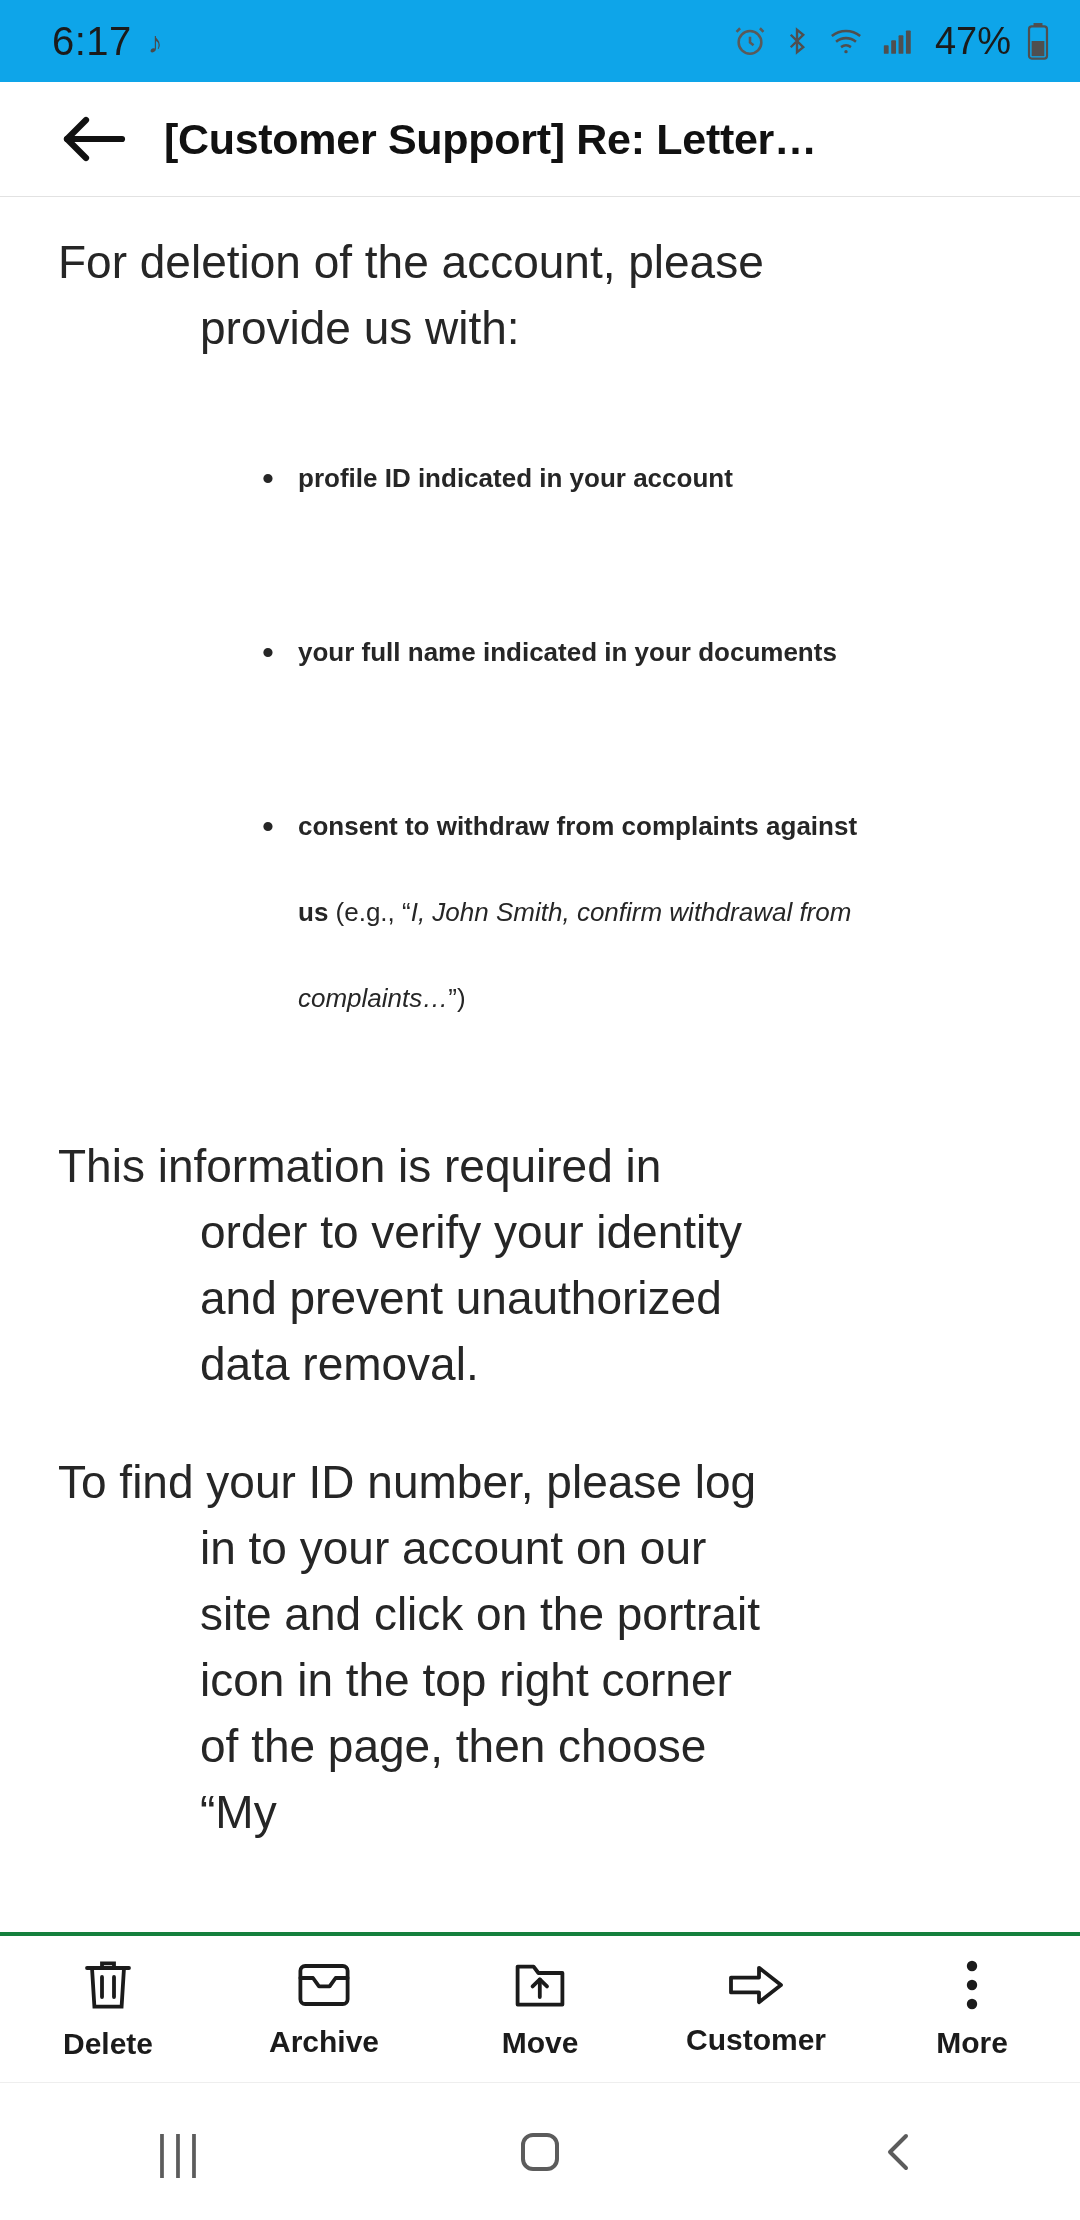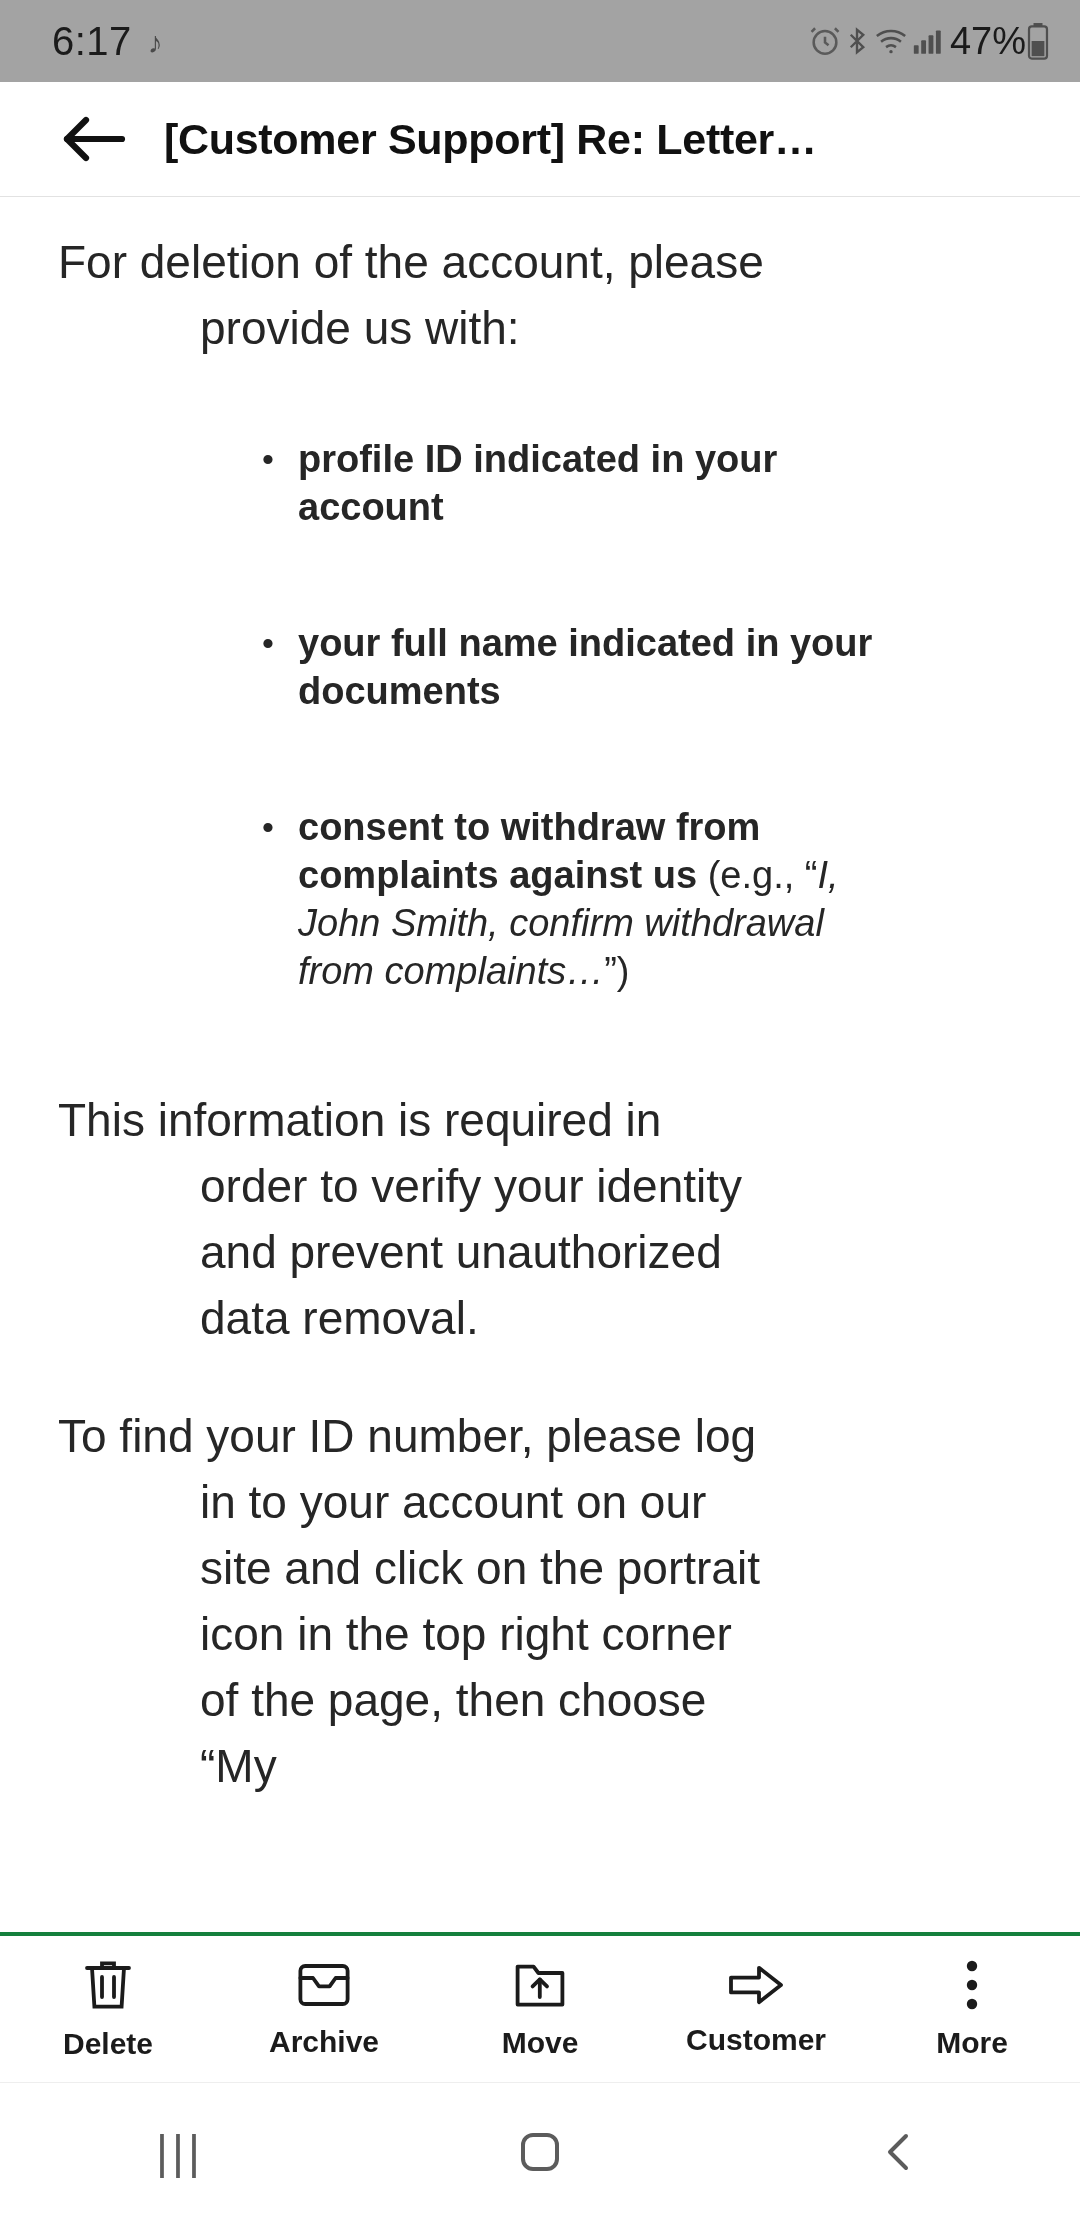--- a/index.html
+++ b/index.html
@@ -18,21 +18,21 @@
   }
 
   
   .status-bar {
     height: 82px;
     flex: 0 0 82px;
     display: flex;
     align-items: center;
     justify-content: space-between;
     padding: 0 30px 0 52px;
-    background: #a3a3a3;
+    background: #0ea5e9;
   }
   .status-left {
     display: flex;
     align-items: center;
     gap: 16px;
   }
   .status-time {
     font-size: 40px;
     color: #1b1b1b;
     letter-spacing: 0.5px;
@@ -40,20 +40,21 @@
   .status-note-icon {
     font-size: 30px;
     color: #4a4a4a;
     line-height: 1;
     position: relative;
     top: 2px;
   }
   .status-right {
     display: flex;
     align-items: center;
+    gap: 15px;
   }
   .status-right svg { display: block; }
   .status-battery-text {
     font-size: 38px;
     color: #1b1b1b;
     margin-left: 4px;
   }
 
   
   .app-bar {
@@ -102,22 +103,22 @@
   }
   p.para.cont { margin-bottom: 0; }
 
   ul.bullets {
     list-style: none;
     margin: 74px 0 92px 0;
     padding: 0 0 0 240px;
   }
   ul.bullets li {
     position: relative;
-    font-size: 38px;
-    line-height: 48px;
+    font-size: 26px;
+    line-height: 86px;
     color: #262626;
     margin-bottom: 88px;
     max-width: 580px;
   }
   ul.bullets li:last-child { margin-bottom: 0; }
   ul.bullets li::before {
     content: "\2022";
     position: absolute;
     left: -36px;
     top: 0;

